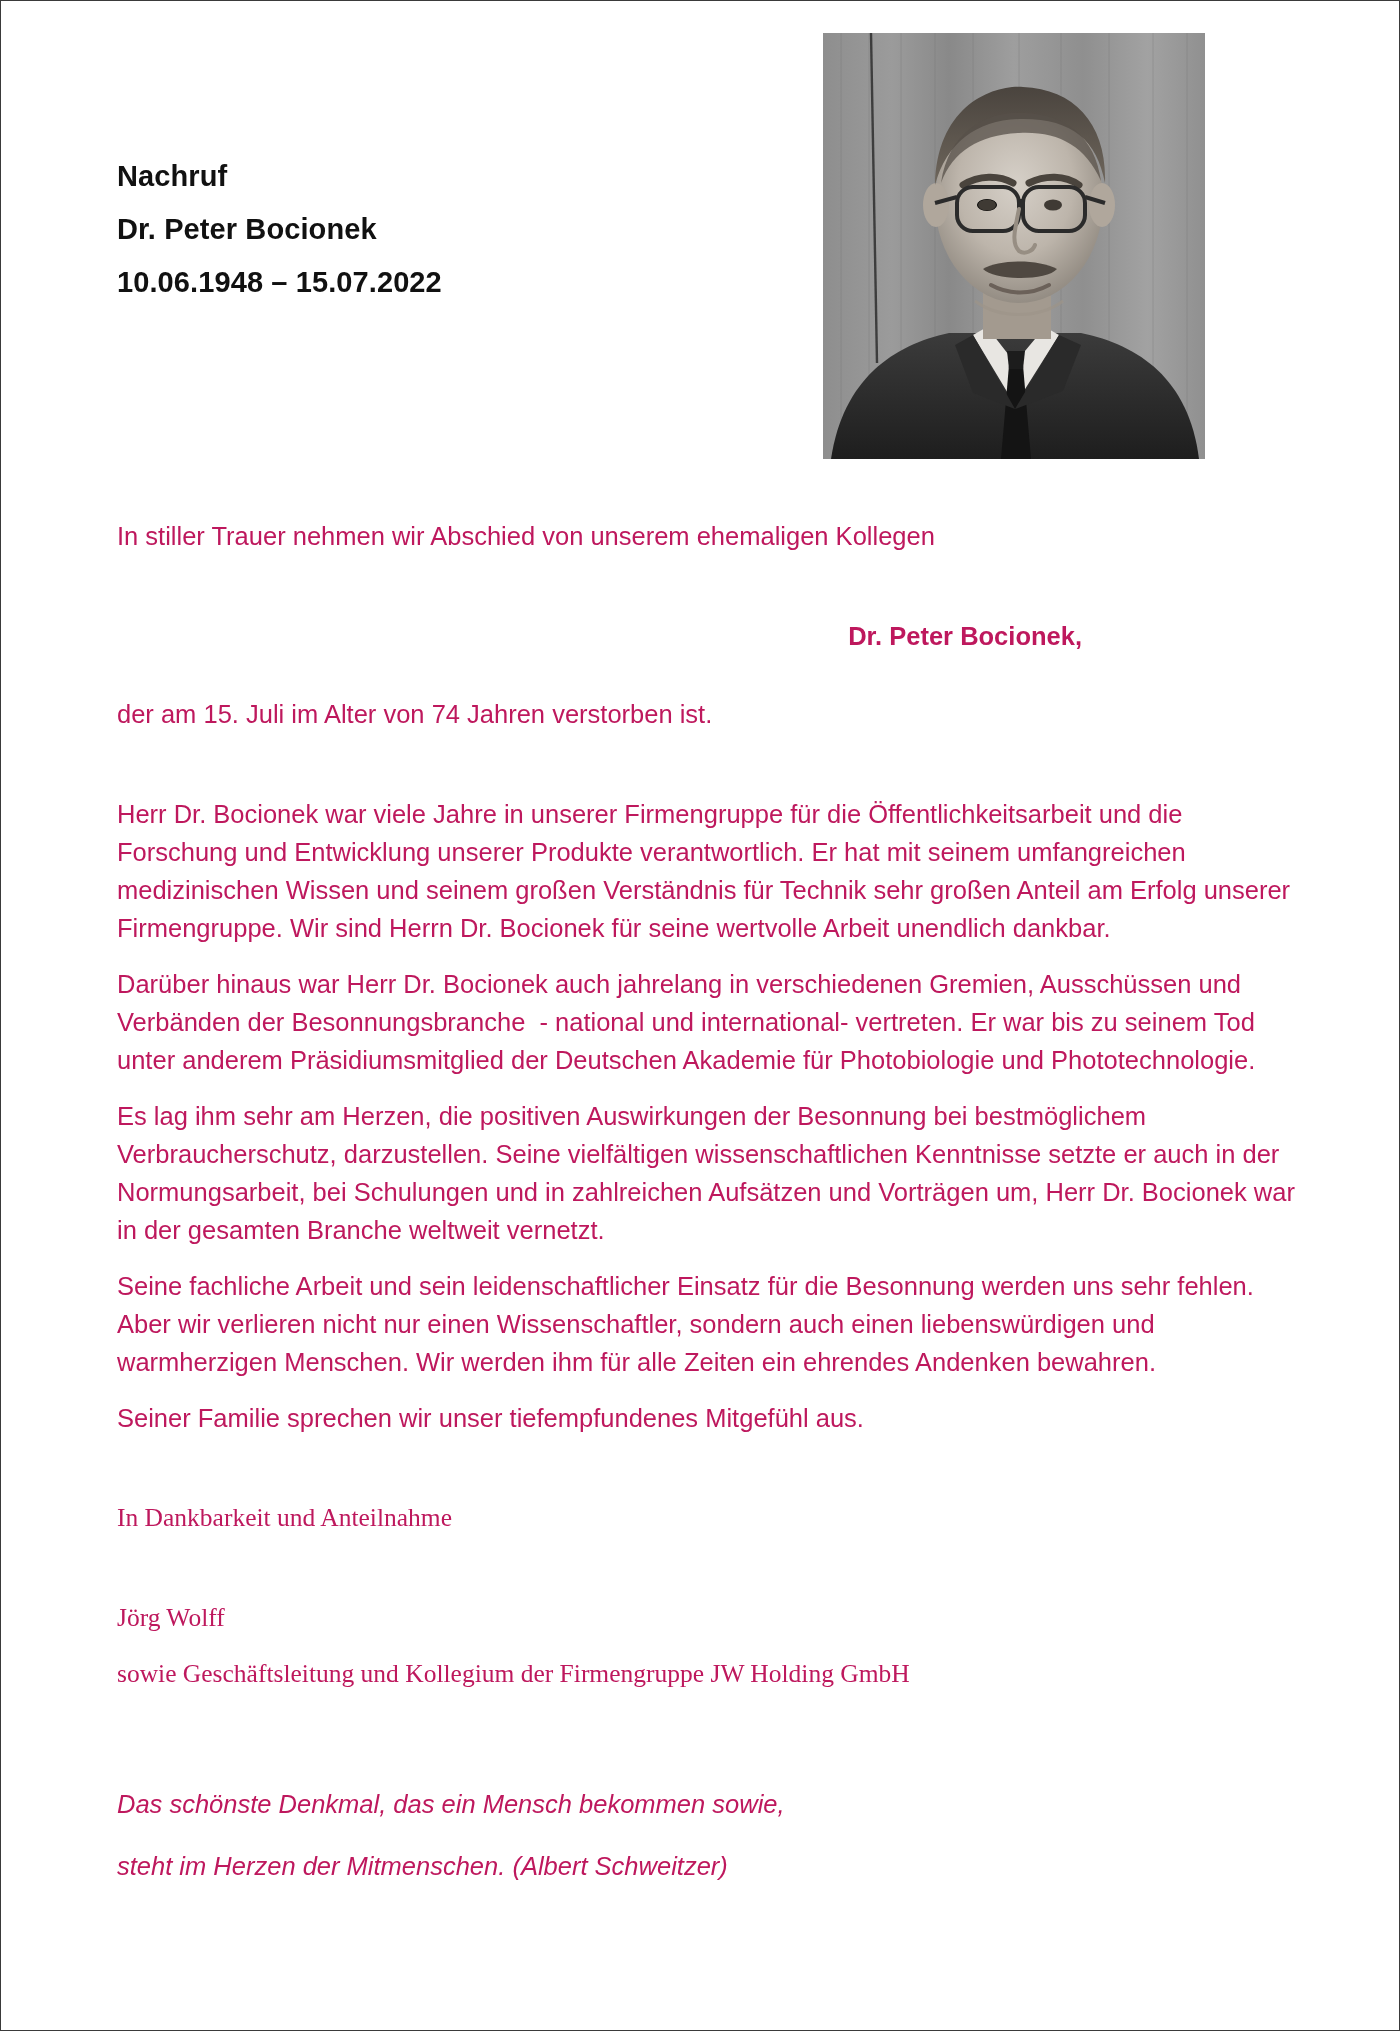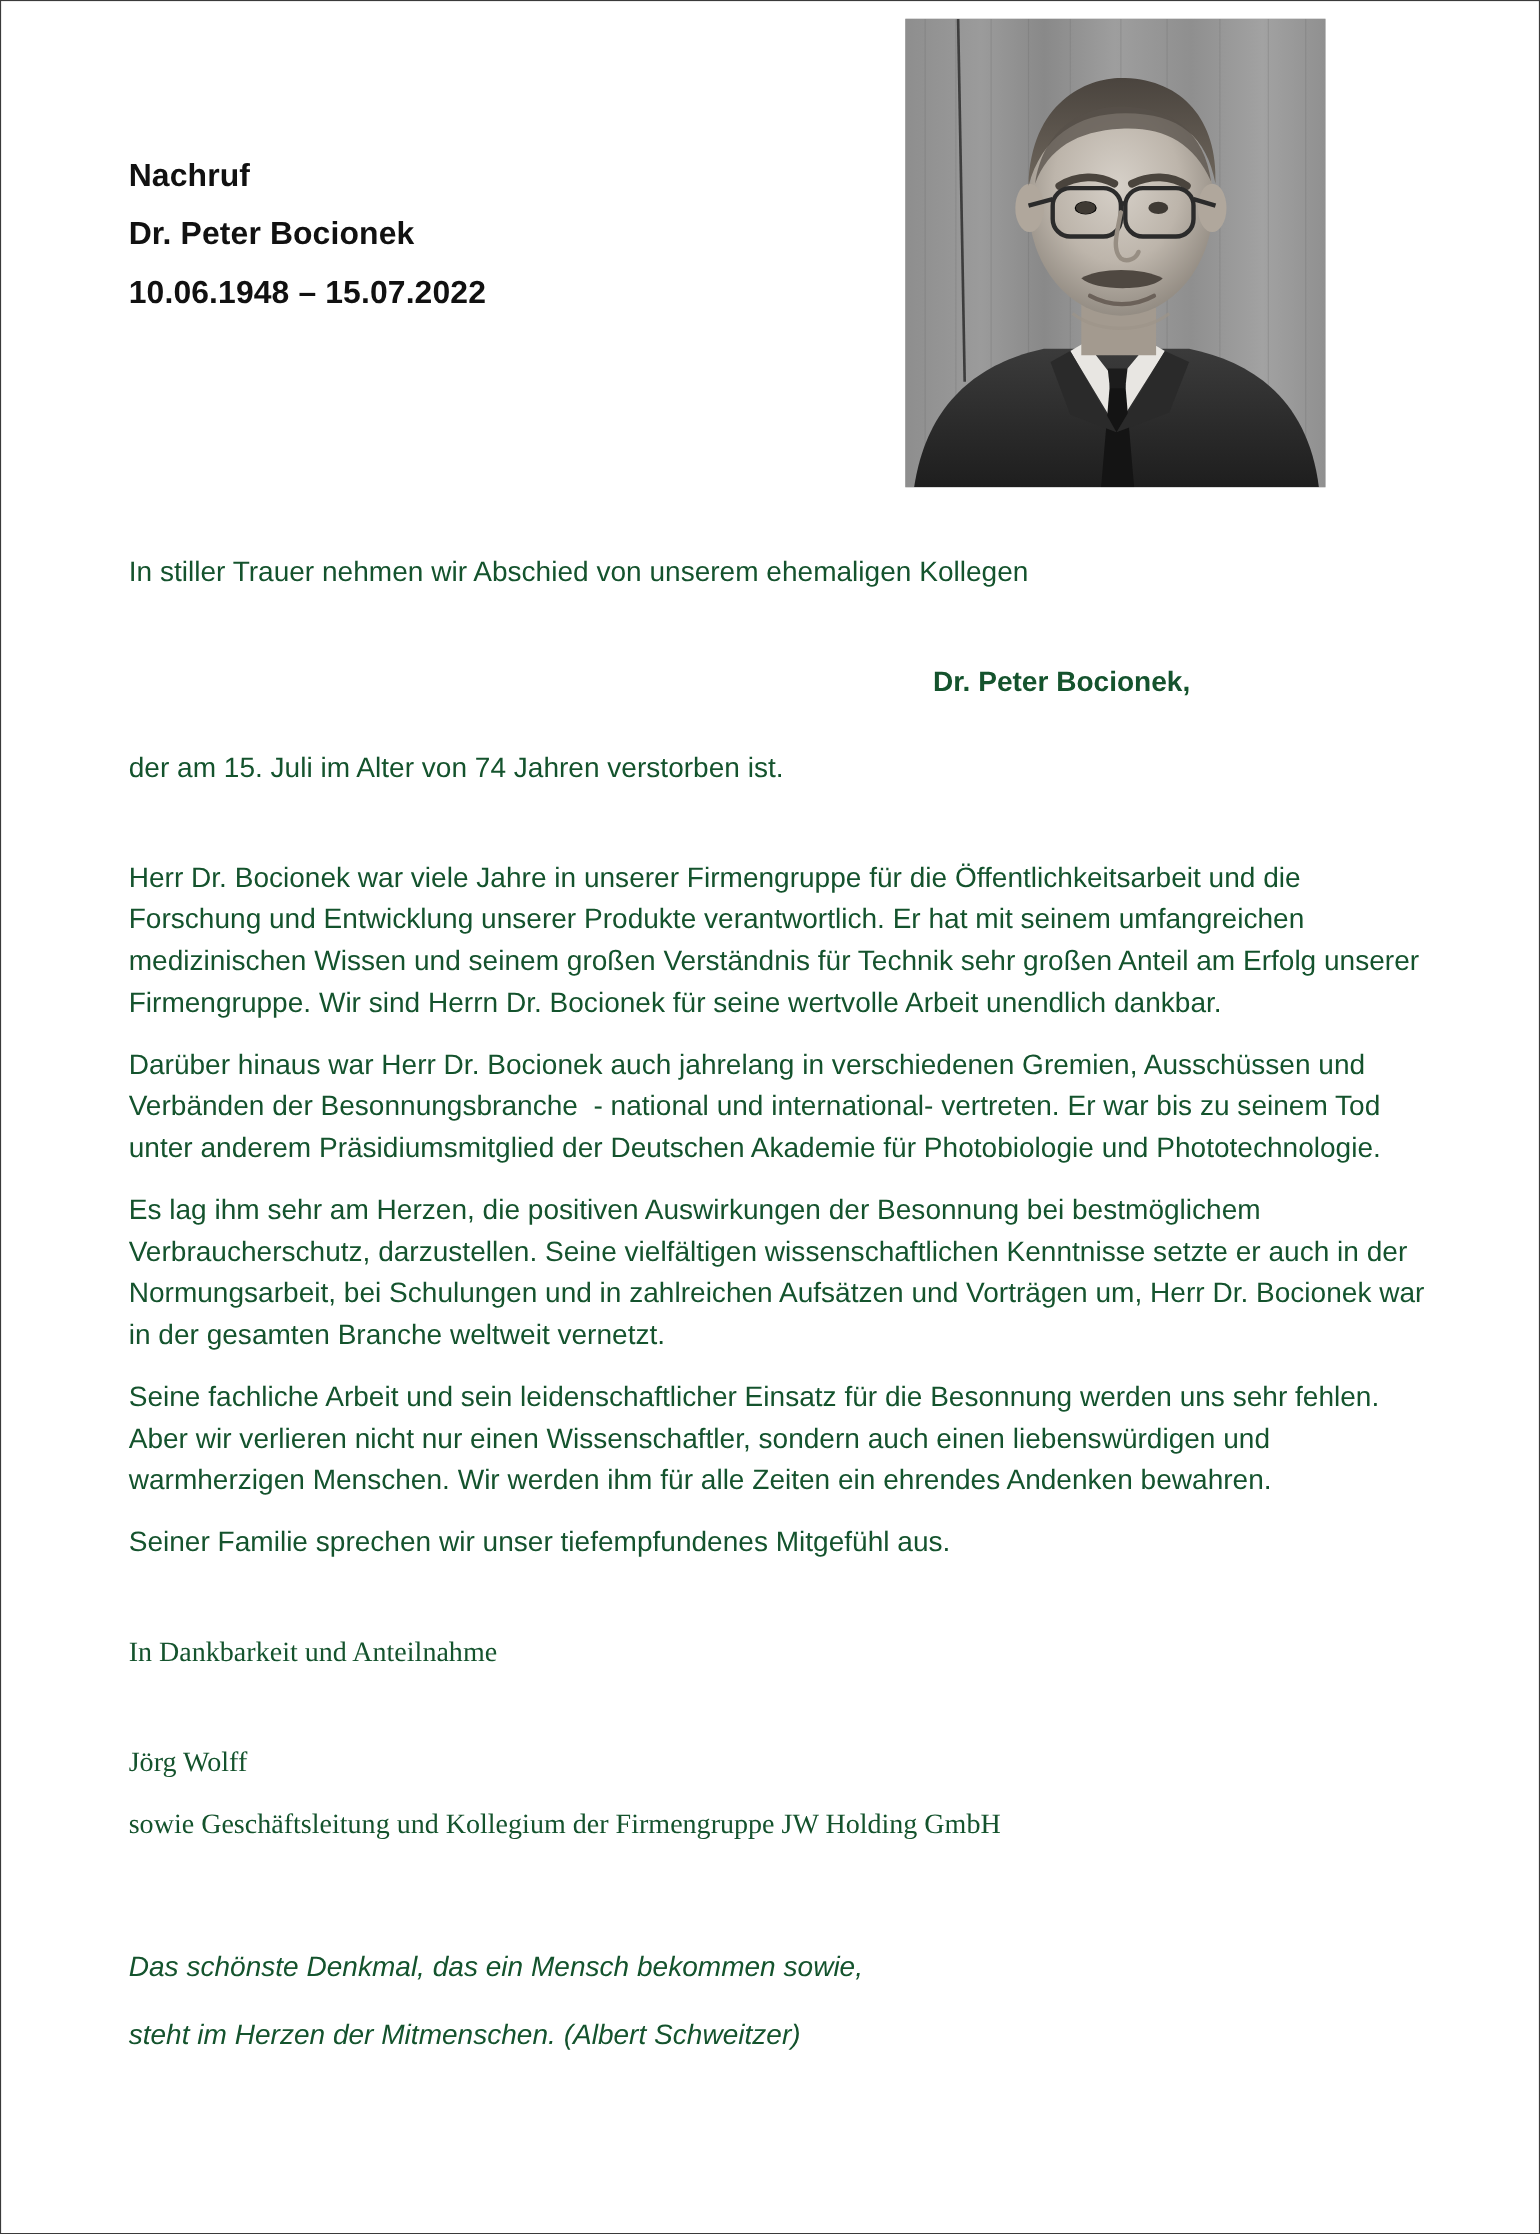--- a/index.html
+++ b/index.html
@@ -15,21 +15,21 @@
     position: relative;
     width: 1400px;
     height: 2031px;
     box-sizing: border-box;
     background: #ffffff;
     border: 1px solid #3a3a3a;
     overflow: hidden;
   }
   .inner {
     position: absolute;
-    left: 0; top: 0;
+    left: 0; top: 16px;
     width: 1400px;
     height: 1682px;
   }
 
   
   .header-block {
     position: absolute;
     left: 116px;
     top: 133px;
     width: 640px;
@@ -56,21 +56,21 @@
   .portrait svg { display: block; width: 100%; height: 100%; }
 
   
   .body-text {
     position: absolute;
     left: 116px;
     top: 500px;
     width: 1180px;
     font-size: 25.5px;
     line-height: 38px;
-    color: #14532d;
+    color: #be185d;
   }
   .para {
     margin: 0;
     padding: 0;
     white-space: pre-wrap;
   }
   .gap-sm { height: 18px; }
   .gap-md { height: 40px; }
   .gap-lg { height: 62px; }
   .gap-xl { height: 80px; }

